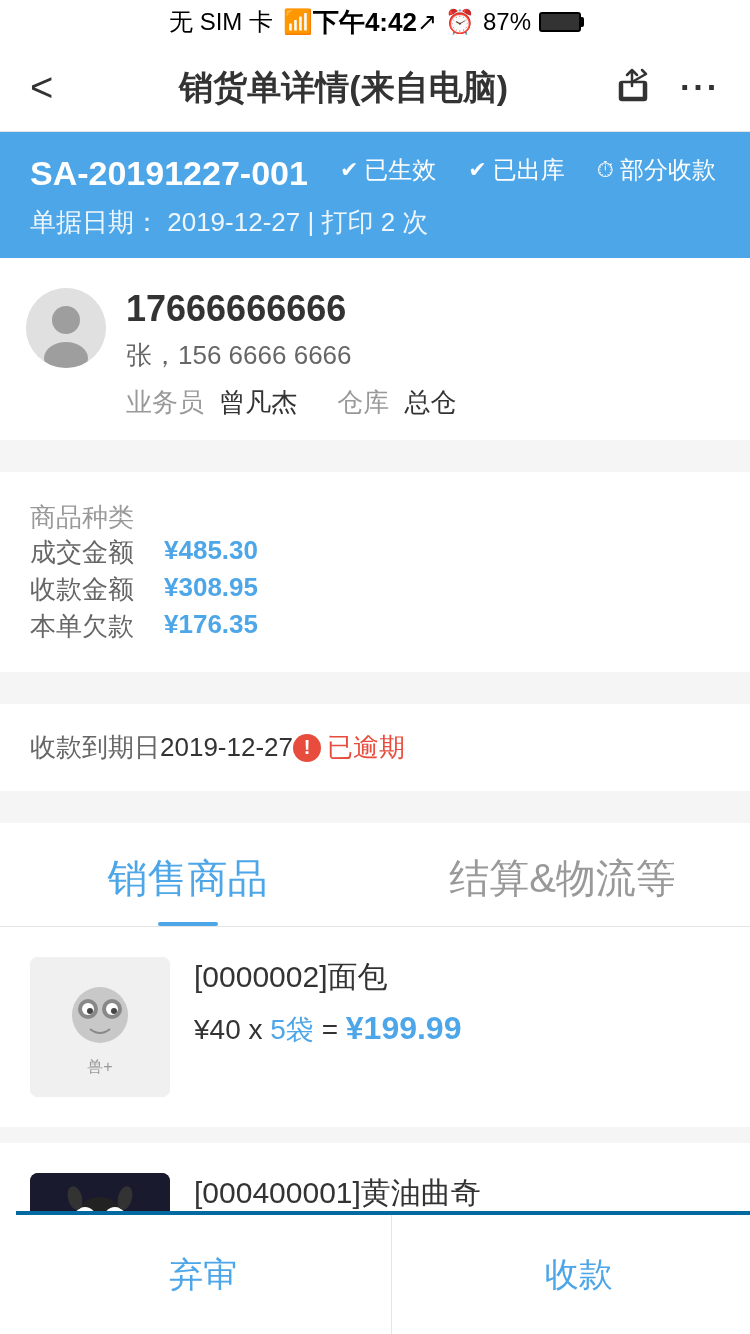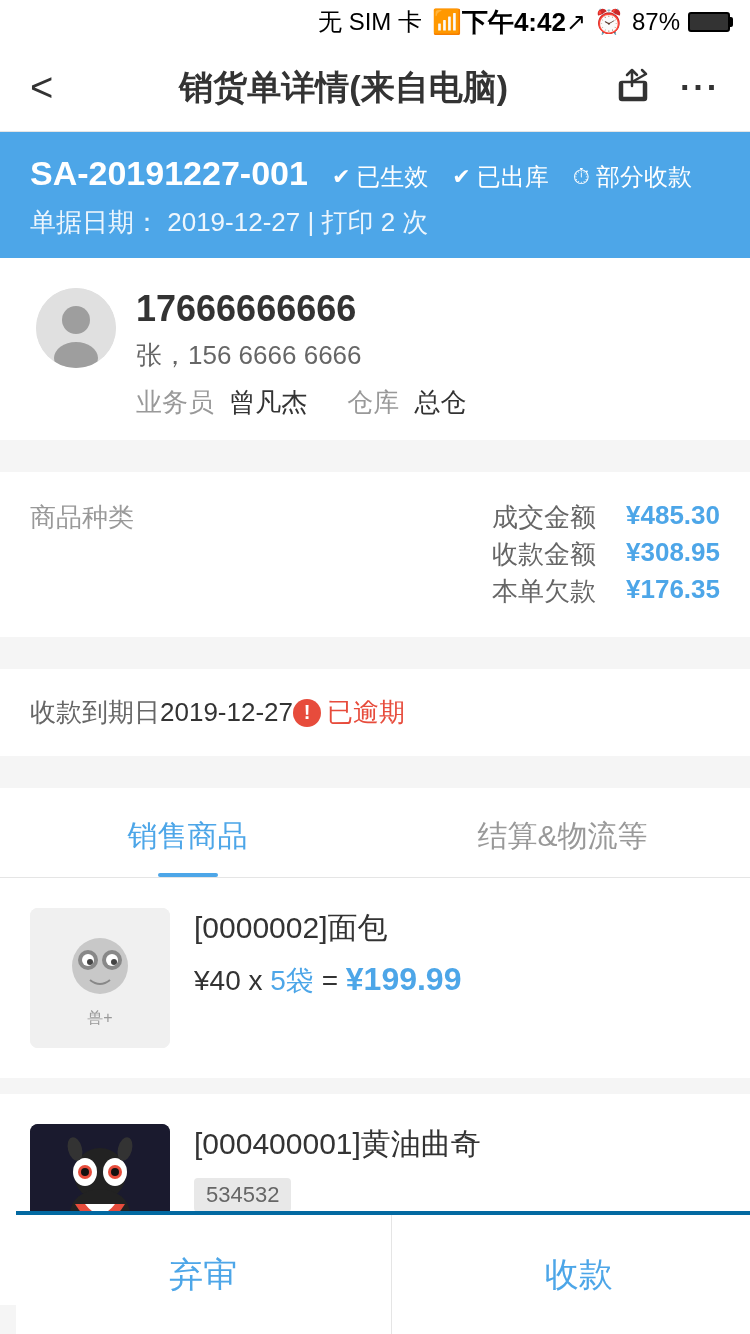--- a/index.html
+++ b/index.html
@@ -12,21 +12,21 @@
       overflow-x: hidden;
       font-size: 28px;
     }
 
     
     .status-bar {
       height: 44px;
       background: #fff;
       display: flex;
       align-items: center;
-      justify-content: flex-end;
+      justify-content: center;
       padding: 0 20px;
       font-size: 24px;
       color: #000;
     }
     .status-bar-left { display: flex; align-items: center; gap: 10px; }
     .status-bar-center { font-weight: 600; font-size: 26px; }
     .status-bar-right { display: flex; align-items: center; gap: 8px; font-size: 24px; }
 
     
     .nav-bar {
@@ -60,22 +60,22 @@
     .nav-more { font-size: 32px; color: #333; letter-spacing: -2px; }
 
     
     .order-header {
       background: #4da6e8;
       padding: 22px 30px 18px;
       color: #fff;
     }
     .order-header-row1 {
       display: flex;
-      align-items: flex-end;
-      gap: 24px;
+      align-items: flex-start;
+      gap: 32px;
       margin-bottom: 12px;
     }
     .order-number {
       font-size: 34px;
       font-weight: 700;
       color: #fff;
     }
     .order-badge {
       display: flex;
       align-items: center;
@@ -85,21 +85,21 @@
     }
     .badge-check { font-size: 22px; }
     .order-header-row2 {
       font-size: 26px;
       color: rgba(255,255,255,0.9);
     }
 
     
     .customer-section {
       background: #fff;
-      padding: 30px 36px 20px;
+      padding: 30px 26px 20px;
       display: flex;
       align-items: flex-start;
       gap: 20px;
     }
     .avatar {
       width: 80px;
       height: 80px;
       border-radius: 40px;
       background: #e0e0e0;
       display: flex;
@@ -121,20 +121,21 @@
     .customer-meta-value { color: #333; }
 
     
     .summary-section {
       background: #fff;
       margin-top: 16px;
       padding: 28px 30px;
       display: flex;
       align-items: flex-start;
       justify-content: space-between;
+      flex-direction: column;
     }
     .summary-left {
       display: flex;
       flex-direction: column;
       gap: 8px;
     }
     .summary-label { font-size: 26px; color: #999; }
     .summary-count { font-size: 30px; color: #333; font-weight: 600; }
     .summary-right {
       display: flex;
@@ -187,21 +188,21 @@
     .tabs-bar {
       background: #fff;
       margin-top: 16px;
       display: flex;
       border-bottom: 1px solid #e5e5e5;
     }
     .tab-item {
       flex: 1;
       text-align: center;
       padding: 28px 0 20px;
-      font-size: 30px;
+      font-size: 40px;
       color: #999;
       cursor: pointer;
       position: relative;
     }
     .tab-item.active {
       color: #4da6e8;
     }
     .tab-item.active::after {
       content: '';
       position: absolute;

